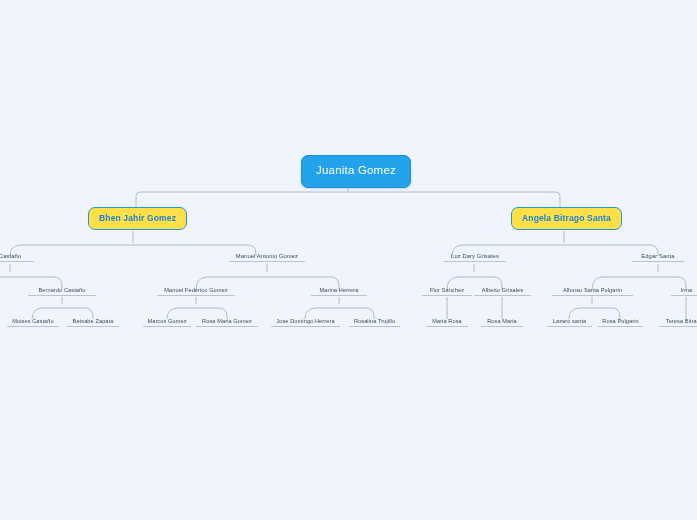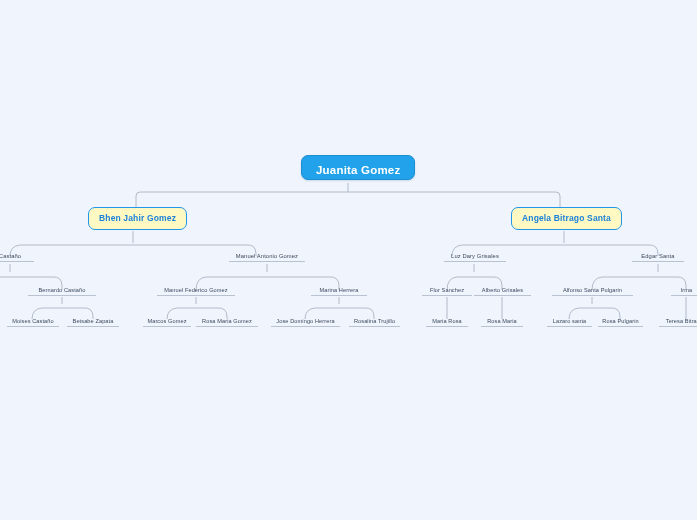--- a/index.html
+++ b/index.html
@@ -34,29 +34,29 @@
     box-sizing: border-box;
     white-space: nowrap;
   }
   
   .node-root {
     background: #22a2ea;
     border: 1px solid #1b8fd2;
     border-radius: 7px;
     color: #ffffff;
     font-size: 11.5px;
-    font-weight: bold;
+    font-weight: normal;
     letter-spacing: 0.2px;
-    padding: 8px 14px 3px 14px;
+    padding: 8px 14px 11px 14px;
     text-align: center;
     box-shadow: 0 1px 2px rgba(30,90,150,0.18);
   }
   
   .node-l2 {
-    background: #fef9c3;
+    background: #fde047;
     border: 1.4px solid #2196e8;
     border-radius: 7px;
     color: #1d82d8;
     font-size: 8.5px;
     font-weight: bold;
     letter-spacing: 0.15px;
     padding: 5px 10px 6px 10px;
     text-align: center;
   }
   

